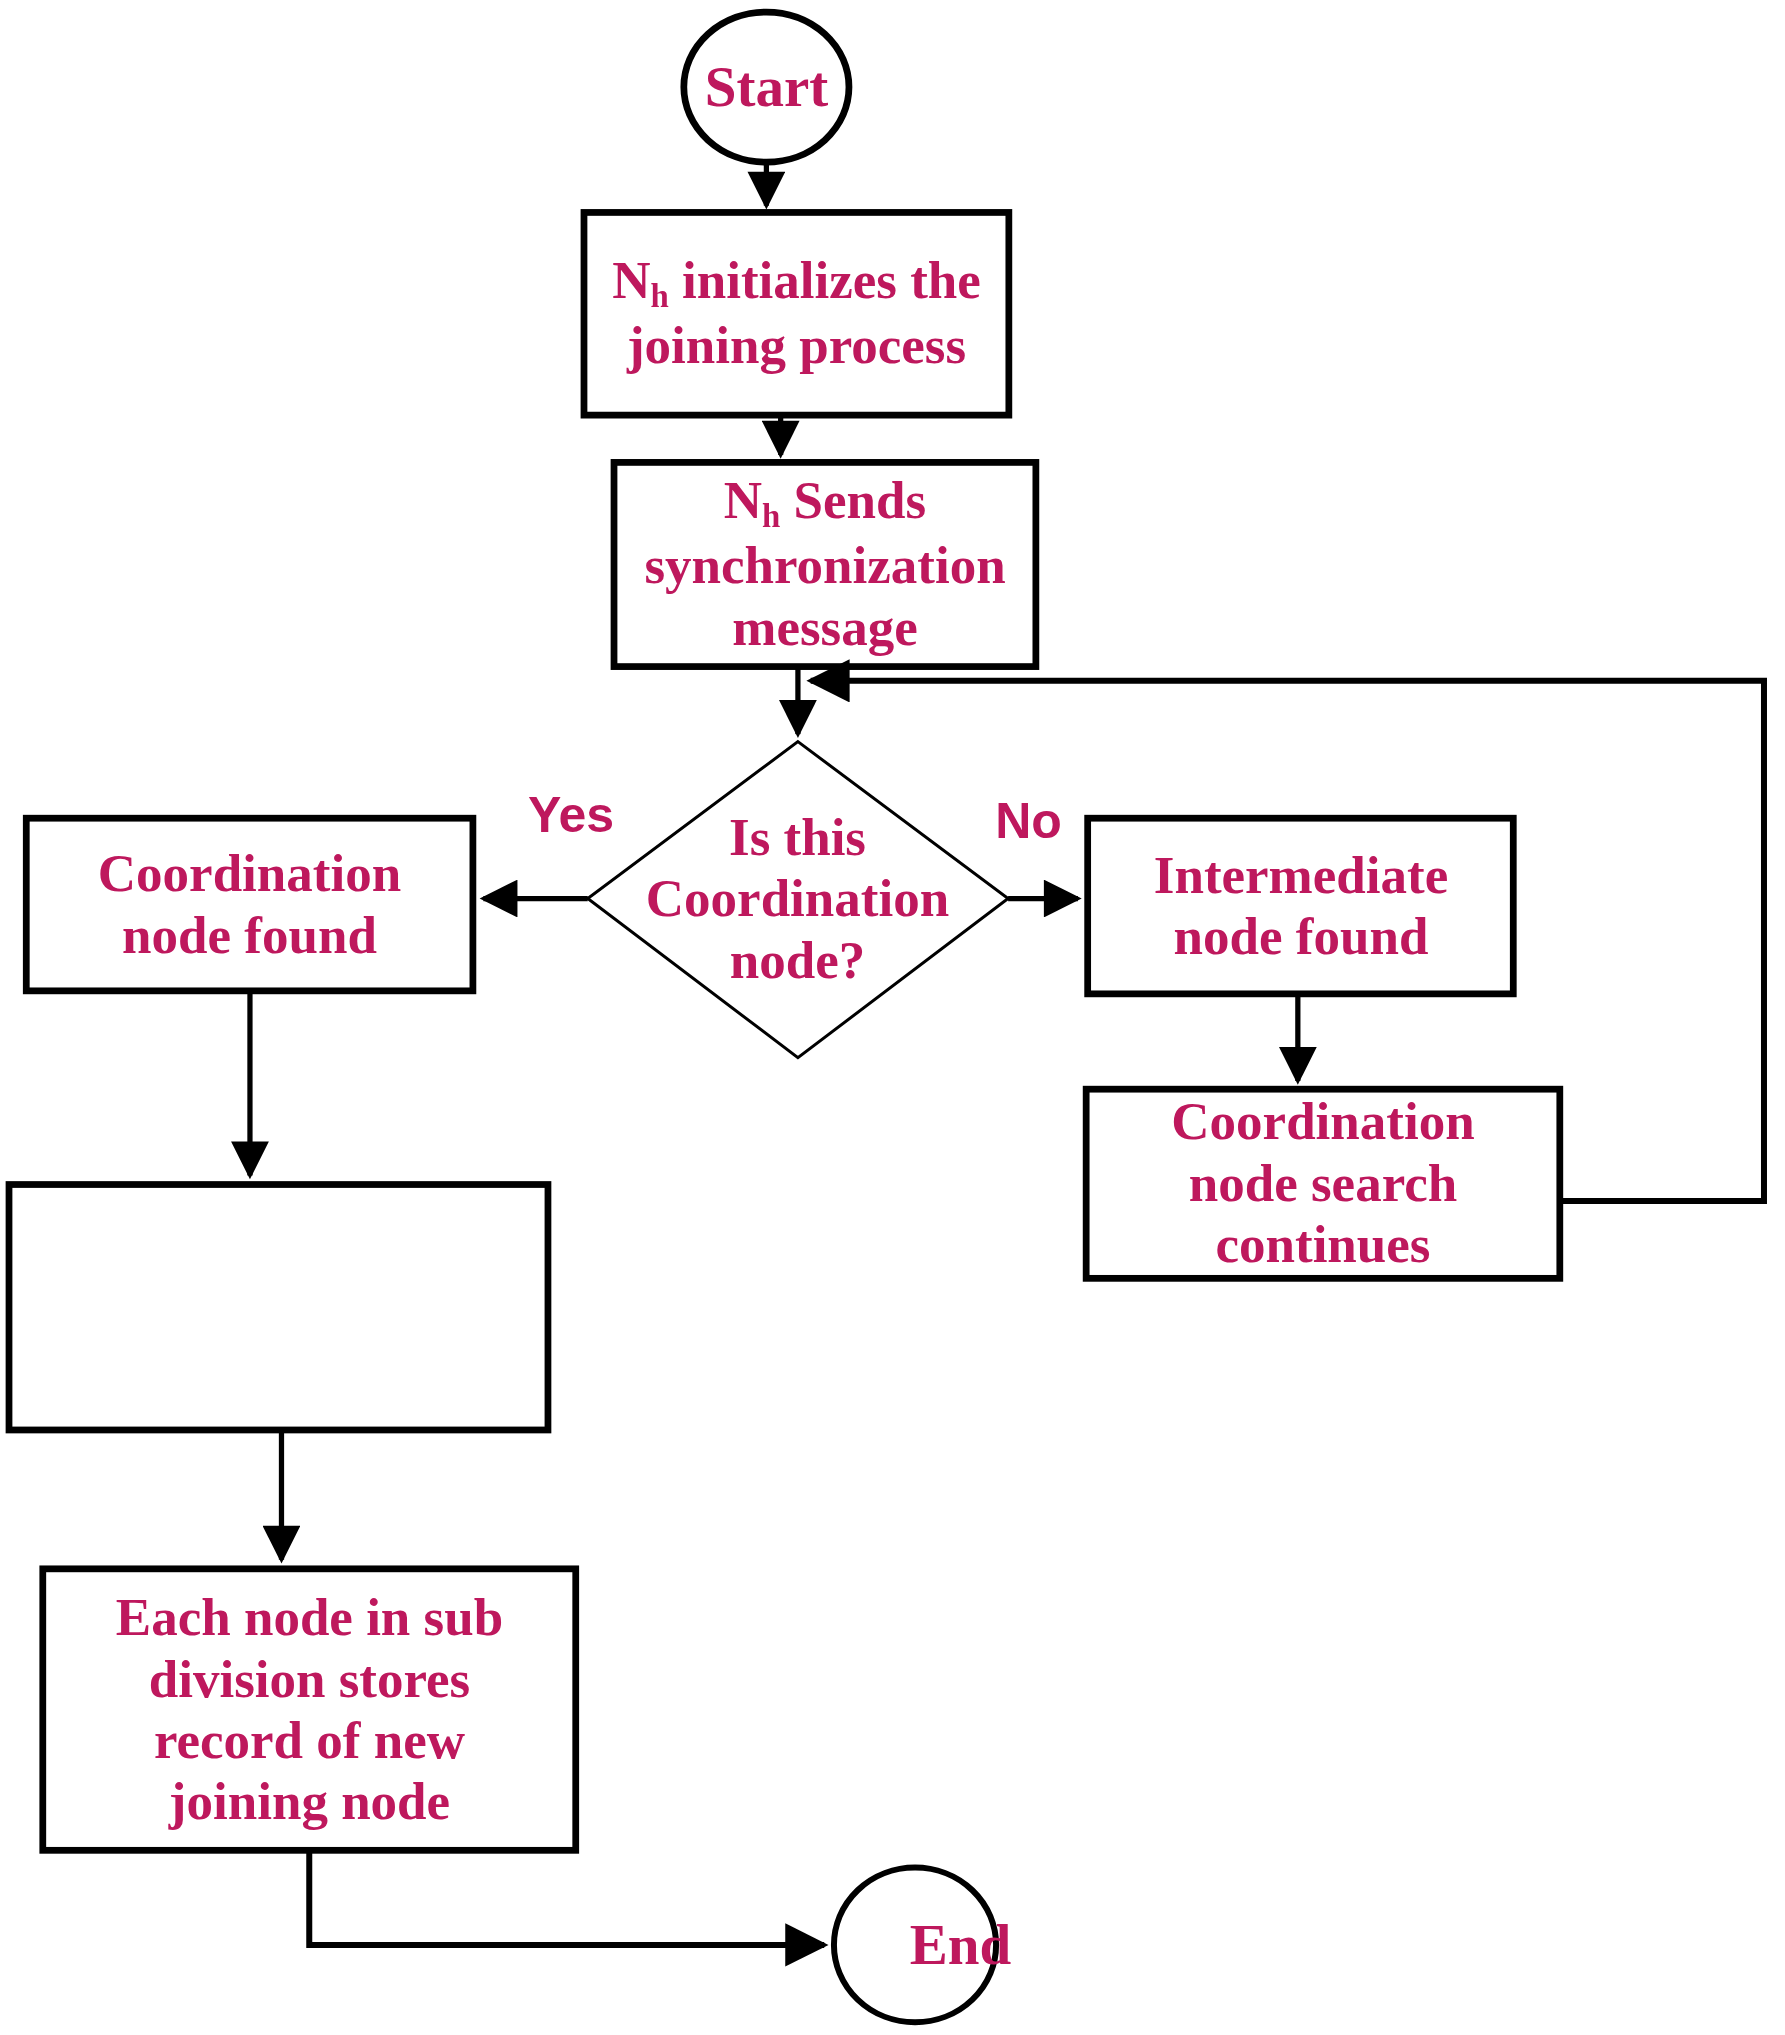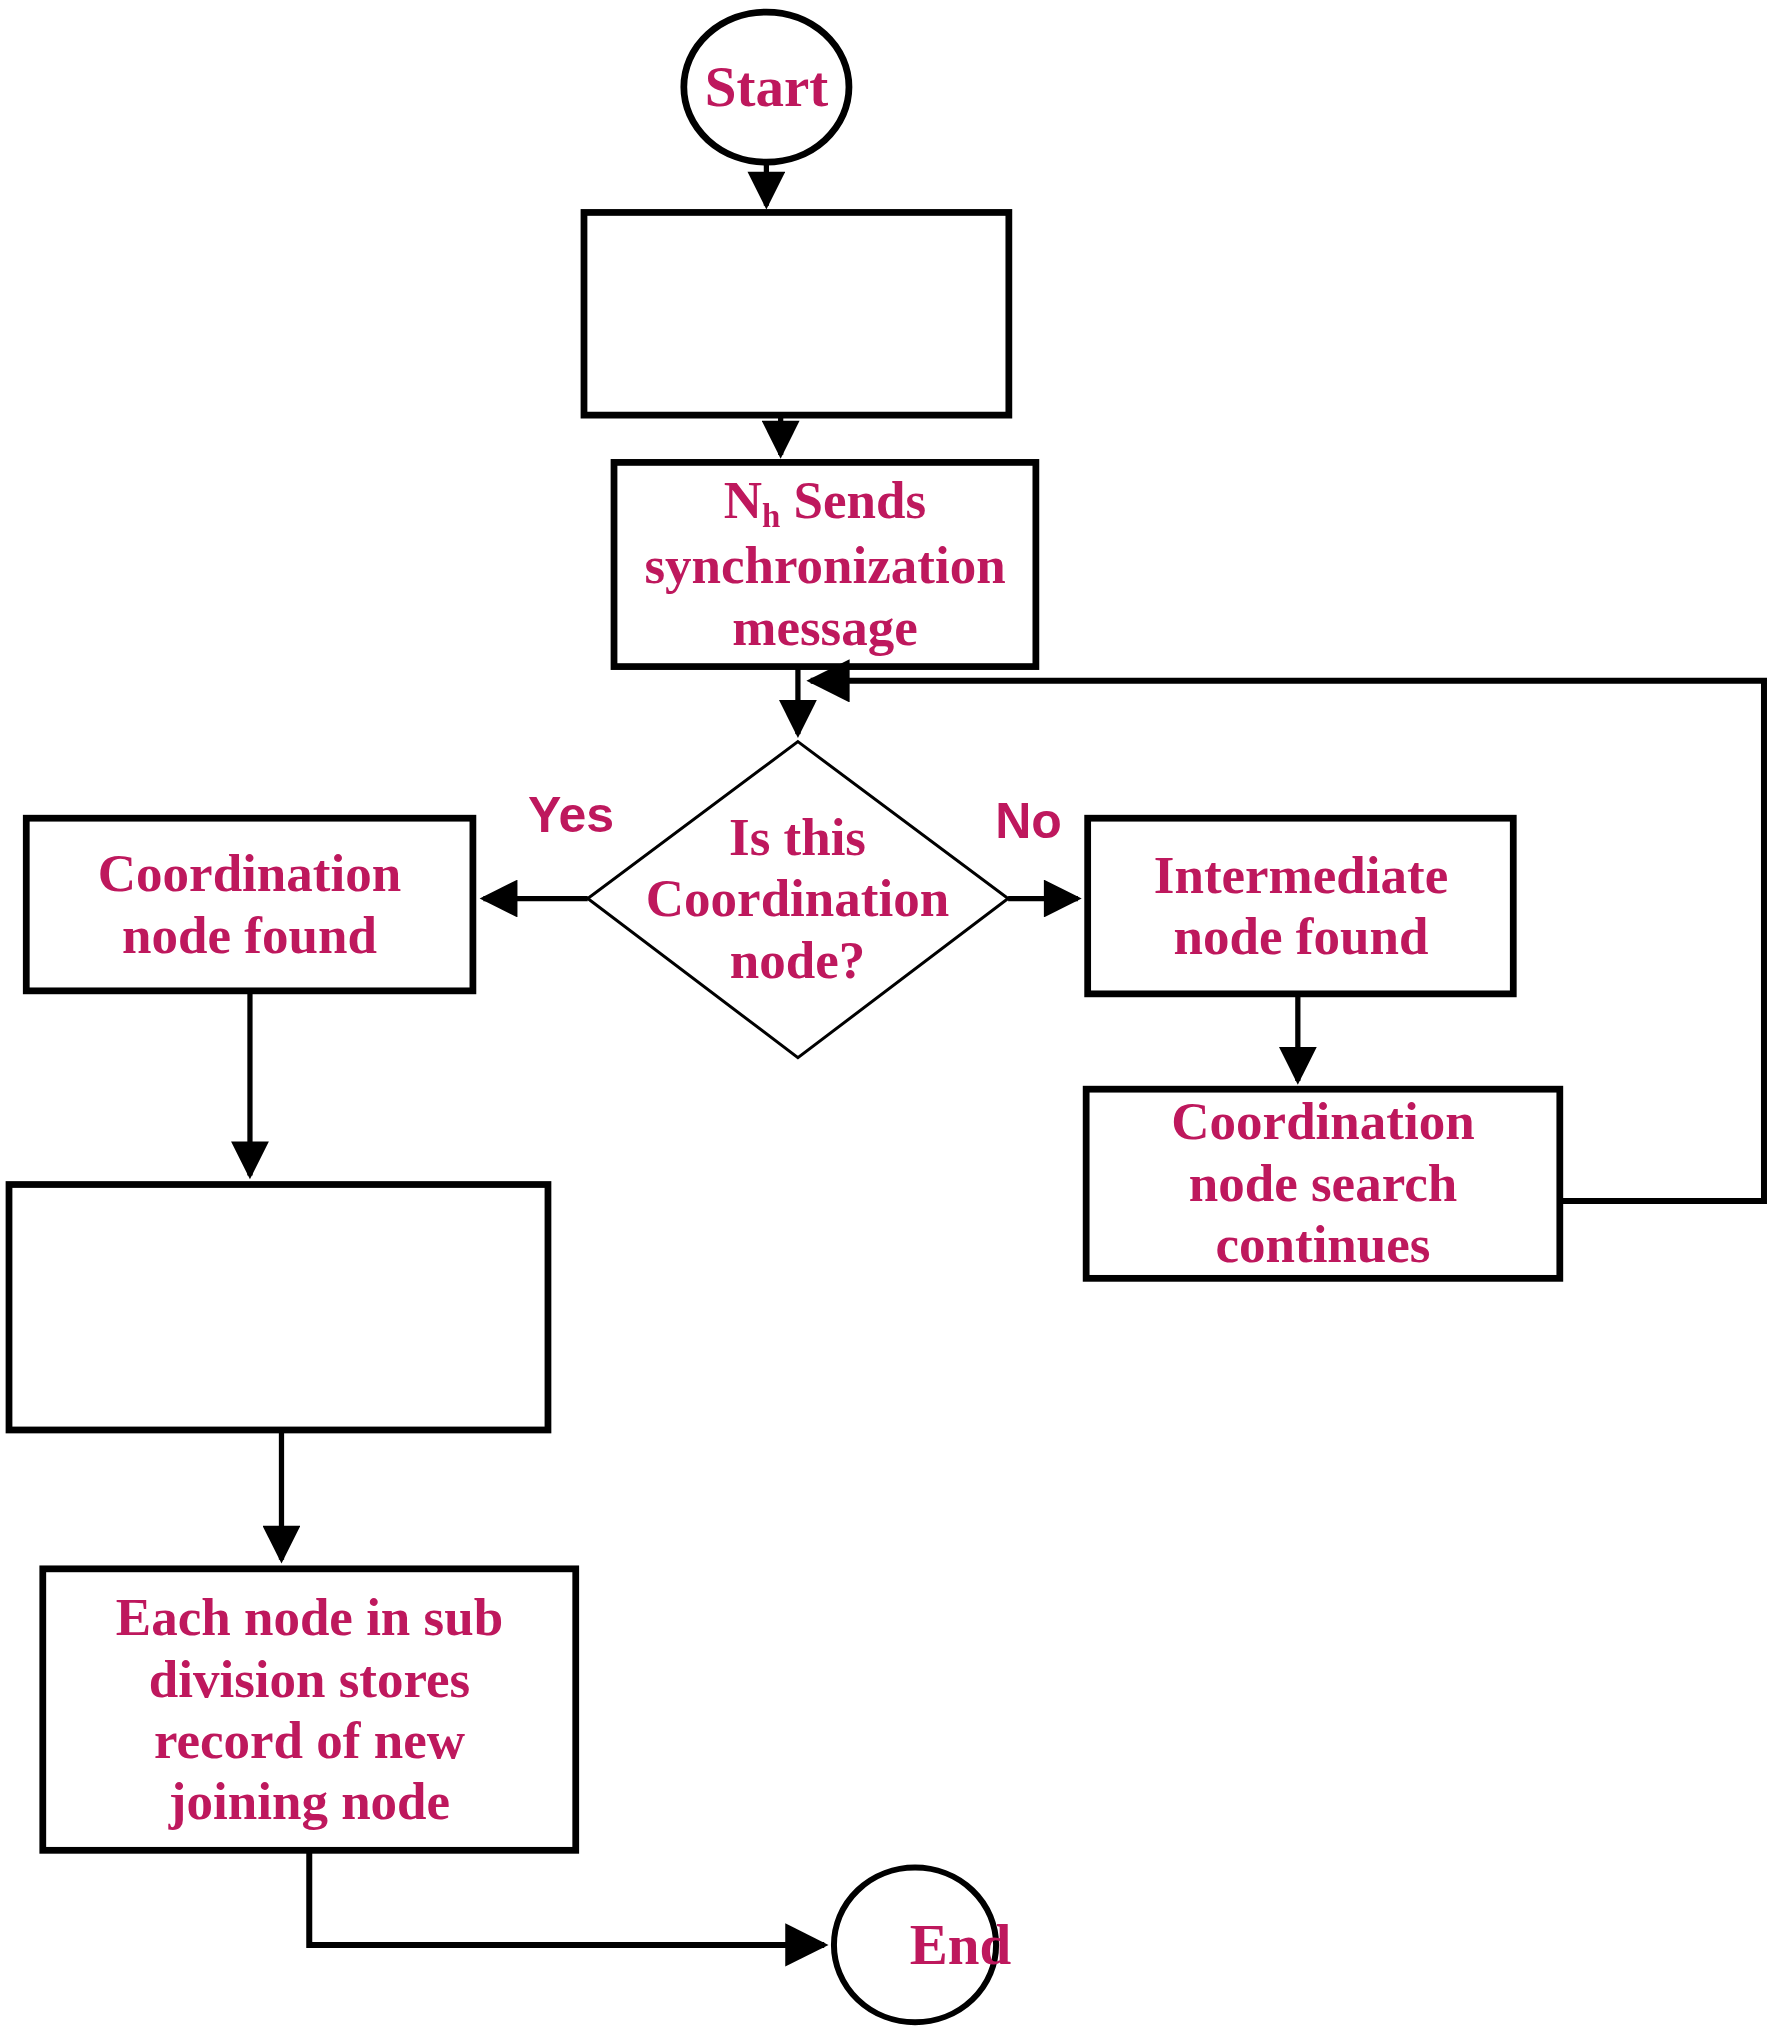--- a/index.html
+++ b/index.html
@@ -60,20 +60,24 @@
     <path d="M 1343 1197 H 1436" stroke="#000000" stroke-width="7" fill="none" marker-end="url(#ah)"></path>
     <path d="M 333 1320 V 1566" stroke="#000000" stroke-width="7" fill="none" marker-end="url(#ah)"></path>
     <path d="M 375 1905 V 2078" stroke="#000000" stroke-width="7" fill="none" marker-end="url(#ah)"></path>
     <path d="M 1729 1324 V 1440" stroke="#000000" stroke-width="7" fill="none" marker-end="url(#ah)"></path>
     <path d="M 412 2465 V 2591 H 1098" stroke="#000000" stroke-width="8" fill="none" marker-end="url(#ah)"></path>
     <path d="M 2078 1600 H 2350 V 907 H 1080" stroke="#000000" stroke-width="8" fill="none" marker-end="url(#ah)"></path>
   </svg>
 
   <div class="label terminal" style="left:684px; top:50px; width:165px; height:75px;">Start</div>
 
+  <div class="label" style="left:584px; top:212px; width:425px; height:203px;">
+    <div><span>N</span><span class="sub">h</span><span> initializes the
+joining process</span></div>
+  </div>
 
   <div class="label" style="left:614px; top:462px; width:422px; height:204px;">
     <div><span>N</span><span class="sub">h</span><span> Sends
 synchronization
 message</span></div>
   </div>
 
   <div class="label" style="left:595px; top:781px; width:405px; height:236px;">Is this
 Coordination
 node?</div>

